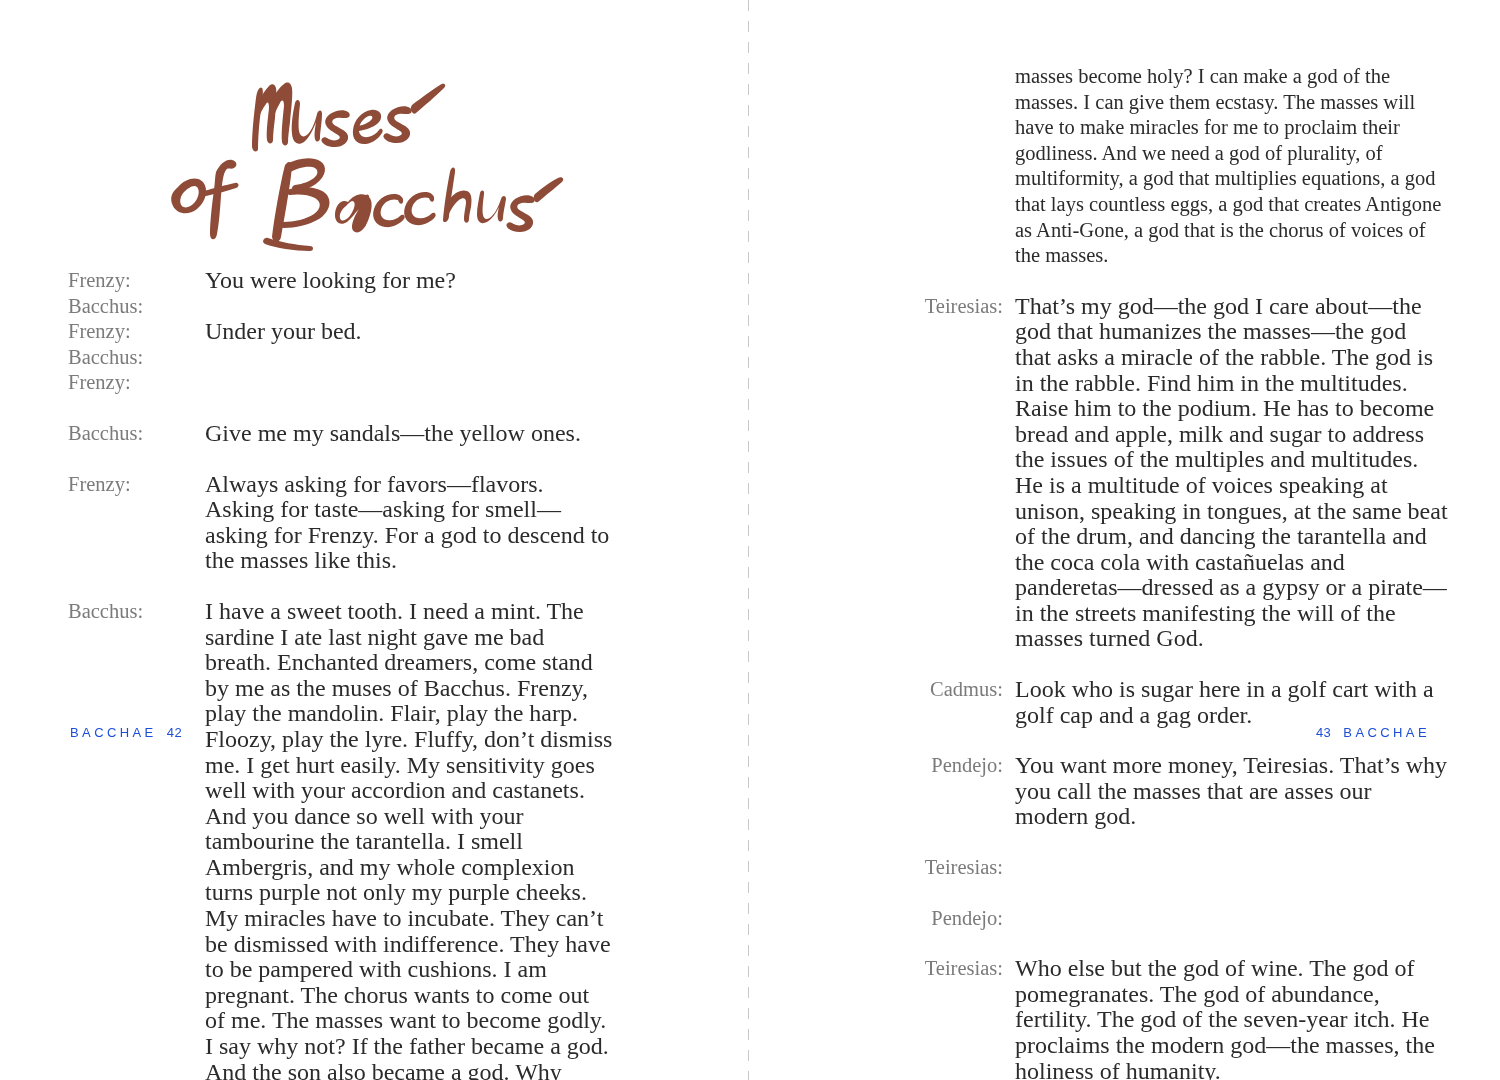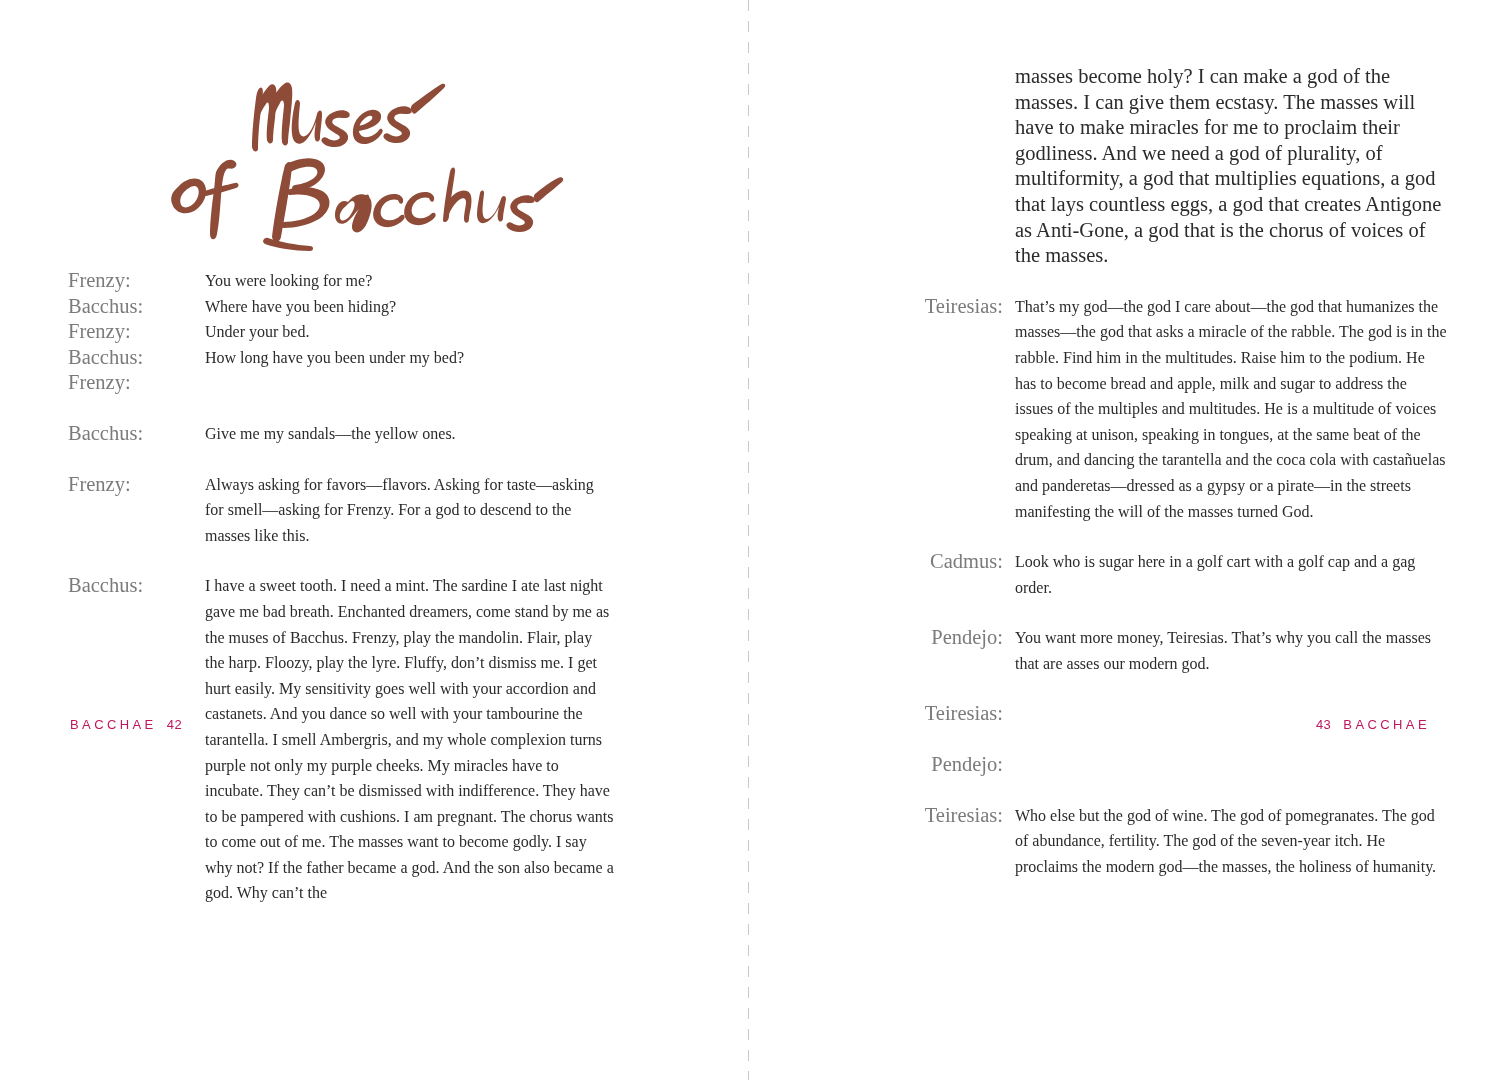--- a/index.html
+++ b/index.html
@@ -105,34 +105,34 @@
   }
   .column-right .speaker {
     width: 125px;
     text-align: right;
     padding-right: 12px;
   }
 
   .line {
     flex: 1 1 auto;
     color: #2b2b2b;
-    font-size: 16px;
+    font-size: 24px;
     line-height: 25.6px;
     text-align: left;
   }
   .column-left .line { max-width: 410px; }
   .column-right .line { max-width: 433px; }
 
   
   .footer {
     position: absolute;
-    bottom: 36px;
+    bottom: 28px;
     font-family: "Liberation Sans", sans-serif;
     font-size: 13px;
-    color: #be185d;
+    color: #1d4ed8;
     letter-spacing: 3.4px;
     white-space: nowrap;
   }
   .footer-left  { left: 70px; }
   .footer-right { right: 70px; }
   .footer .pagenum {
     letter-spacing: 0.5px;
     margin: 0 0 0 10px;
   }
   .footer-right .pagenum {
@@ -198,31 +198,29 @@
 
     <div class="column column-left">
 
       <div class="speech tight">
         <div class="speaker">Frenzy:</div>
         <div class="line">You were looking for me?</div>
       </div>
 
       <div class="speech tight">
         <div class="speaker">Bacchus:</div>
-        <div class="line">Where have you been hiding?</div>
       </div>
 
       <div class="speech tight">
         <div class="speaker">Frenzy:</div>
         <div class="line">Under your bed.</div>
       </div>
 
       <div class="speech tight">
         <div class="speaker">Bacchus:</div>
-        <div class="line">How long have you been under my bed?</div>
       </div>
 
       <div class="speech tight">
         <div class="speaker">Frenzy:</div>
       </div>
 
       <div class="speech">
         <div class="speaker">Bacchus:</div>
         <div class="line">Give me my sandals—the yellow ones.</div>
       </div>

